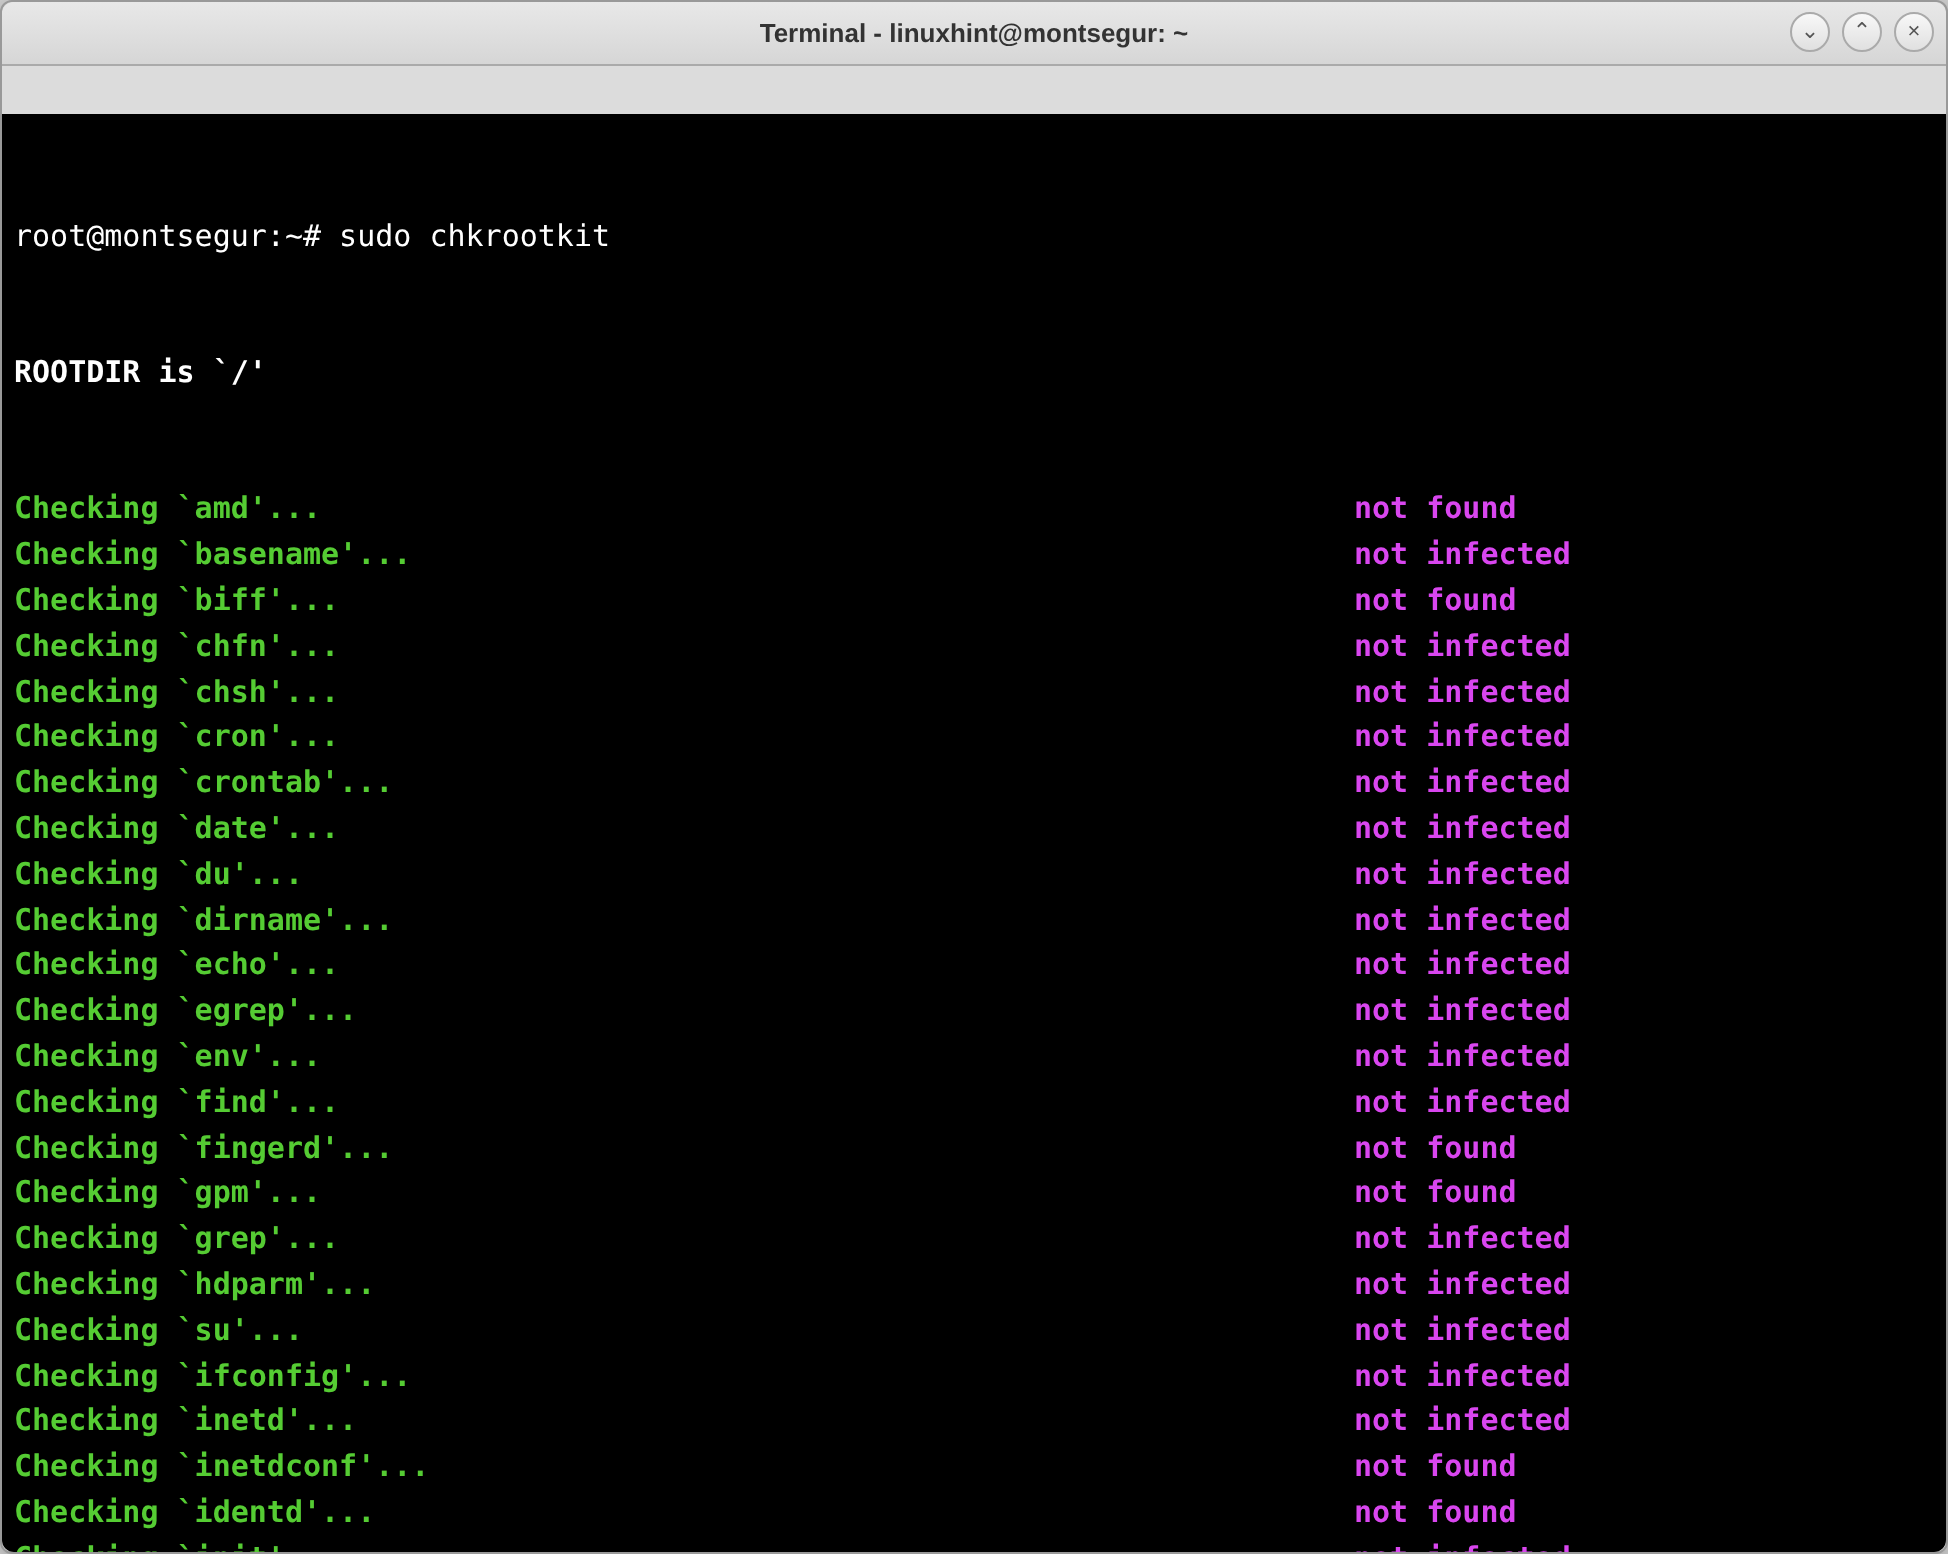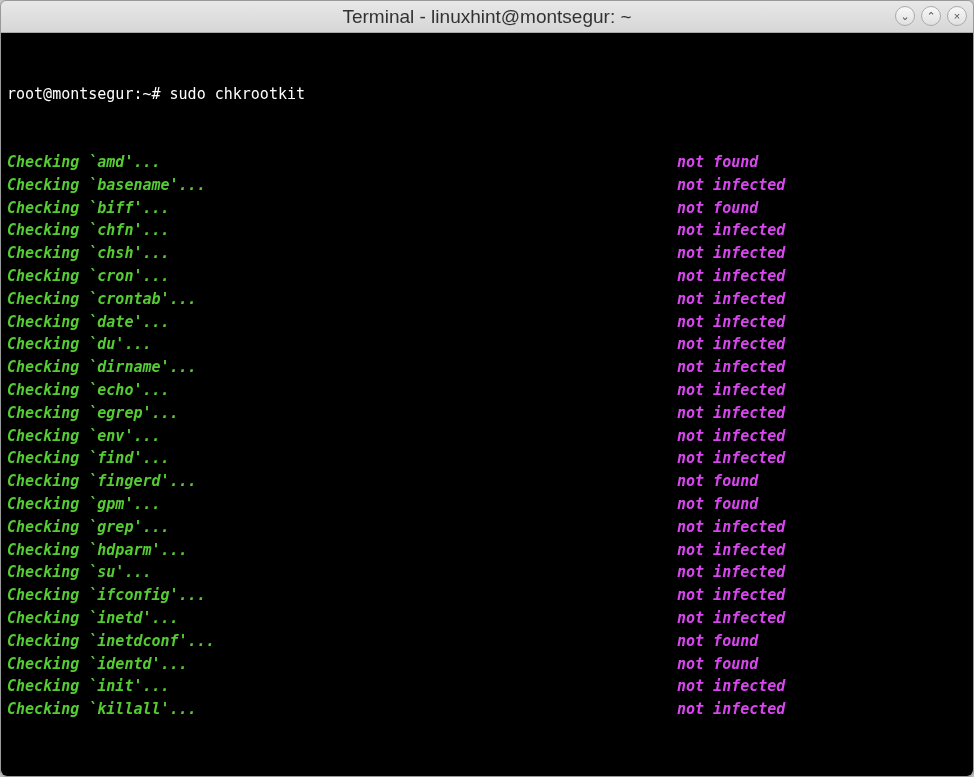--- a/index.html
+++ b/index.html
@@ -28,23 +28,23 @@
       height: 32px;
       background: linear-gradient(to bottom, #e8e8e8, #d6d6d6);
       border-bottom: 1px solid #aaa;
       display: flex;
       align-items: center;
       justify-content: center;
       position: relative;
       border-radius: 6px 6px 0 0;
     }
     .titlebar-title {
-      font-size: 19px;
+      font-size: 13px;
       color: #333;
-      font-weight: normal;
+      font-weight: bold;
     }
     .window-controls {
       position: absolute;
       right: 6px;
       top: 5px;
       display: flex;
       gap: 6px;
     }
     .win-btn {
       width: 20px;
@@ -63,34 +63,34 @@
     .terminal-body {
       flex: 1;
       background: #000000;
       padding: 4px 6px;
       font-family: "DejaVu Sans Mono", "Liberation Mono", Consolas, monospace;
       font-size: 15px;
       line-height: 1.52;
       overflow-y: auto;
       position: relative;
       border-radius: 0 0 6px 6px;
+      margin-top: 24px;
     }
     .terminal-content {
       white-space: pre;
     }
     .prompt-line {
       color: #ffffff;
     }
     .rootdir-line {
       color: #ffffff;
       font-weight: bold;
     }
     .check-line {
       display: flex;
-      font-style: italic;
     }
     .check-left {
       color: #55cc33;
       width: 670px;
       font-weight: bold;
     }
     .check-right {
       color: #d946ef;
       font-weight: bold;
     }
@@ -114,16 +114,17 @@
     <span class="titlebar-title">Terminal - linuxhint@montsegur: ~</span>
     <div class="window-controls">
       <div class="win-btn">⌄</div>
       <div class="win-btn">⌃</div>
       <div class="win-btn">×</div>
     </div>
   </div>
   <div class="terminal-body">
     <div class="terminal-content">
       <div class="prompt-line">root@montsegur:~# sudo chkrootkit</div>
+      <div class="rootdir-line">ROOTDIR is `/'</div>
       <div id="checks-container"><div class="check-line"><span class="check-left">Checking `amd'...</span><span class="check-right">not found</span></div><div class="check-line"><span class="check-left">Checking `basename'...</span><span class="check-right">not infected</span></div><div class="check-line"><span class="check-left">Checking `biff'...</span><span class="check-right">not found</span></div><div class="check-line"><span class="check-left">Checking `chfn'...</span><span class="check-right">not infected</span></div><div class="check-line"><span class="check-left">Checking `chsh'...</span><span class="check-right">not infected</span></div><div class="check-line"><span class="check-left">Checking `cron'...</span><span class="check-right">not infected</span></div><div class="check-line"><span class="check-left">Checking `crontab'...</span><span class="check-right">not infected</span></div><div class="check-line"><span class="check-left">Checking `date'...</span><span class="check-right">not infected</span></div><div class="check-line"><span class="check-left">Checking `du'...</span><span class="check-right">not infected</span></div><div class="check-line"><span class="check-left">Checking `dirname'...</span><span class="check-right">not infected</span></div><div class="check-line"><span class="check-left">Checking `echo'...</span><span class="check-right">not infected</span></div><div class="check-line"><span class="check-left">Checking `egrep'...</span><span class="check-right">not infected</span></div><div class="check-line"><span class="check-left">Checking `env'...</span><span class="check-right">not infected</span></div><div class="check-line"><span class="check-left">Checking `find'...</span><span class="check-right">not infected</span></div><div class="check-line"><span class="check-left">Checking `fingerd'...</span><span class="check-right">not found</span></div><div class="check-line"><span class="check-left">Checking `gpm'...</span><span class="check-right">not found</span></div><div class="check-line"><span class="check-left">Checking `grep'...</span><span class="check-right">not infected</span></div><div class="check-line"><span class="check-left">Checking `hdparm'...</span><span class="check-right">not infected</span></div><div class="check-line"><span class="check-left">Checking `su'...</span><span class="check-right">not infected</span></div><div class="check-line"><span class="check-left">Checking `ifconfig'...</span><span class="check-right">not infected</span></div><div class="check-line"><span class="check-left">Checking `inetd'...</span><span class="check-right">not infected</span></div><div class="check-line"><span class="check-left">Checking `inetdconf'...</span><span class="check-right">not found</span></div><div class="check-line"><span class="check-left">Checking `identd'...</span><span class="check-right">not found</span></div><div class="check-line"><span class="check-left">Checking `init'...</span><span class="check-right">not infected</span></div><div class="check-line"><span class="check-left">Checking `killall'...</span><span class="check-right">not infected</span></div></div>
     </div>
   </div>
 </div>
 
 </body></html>

